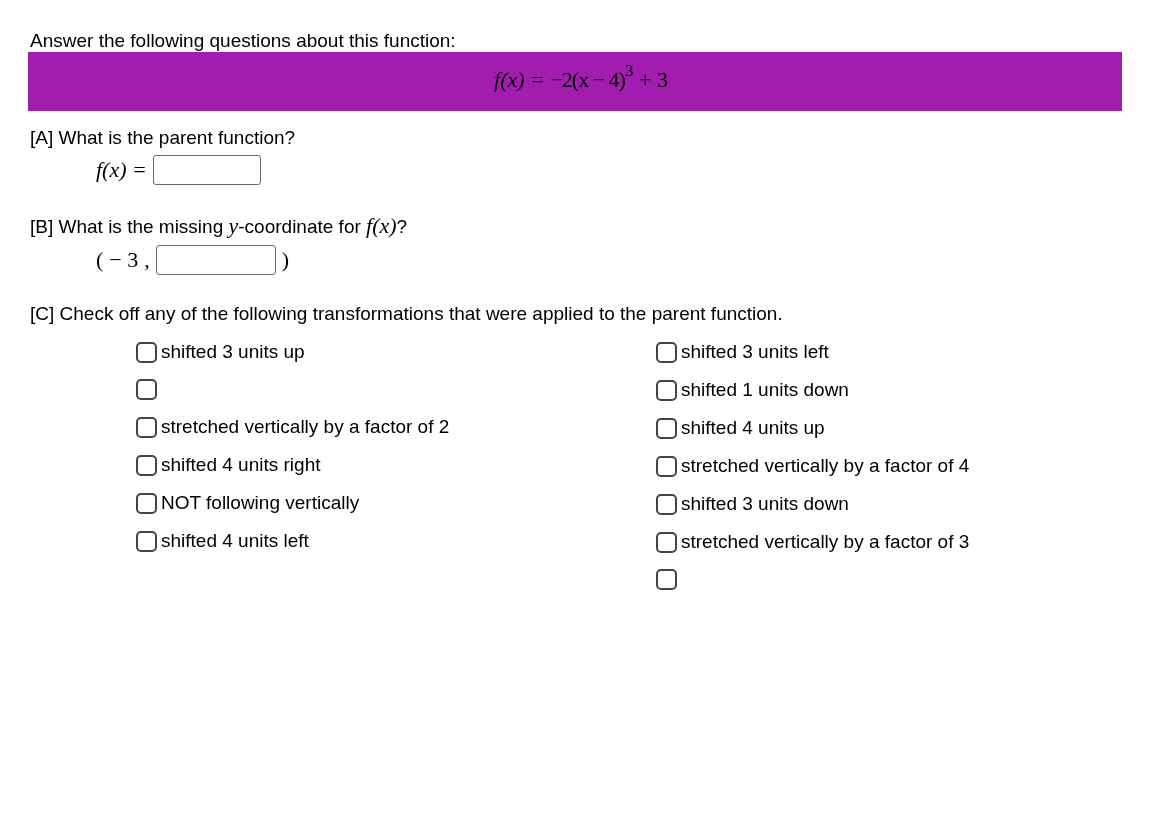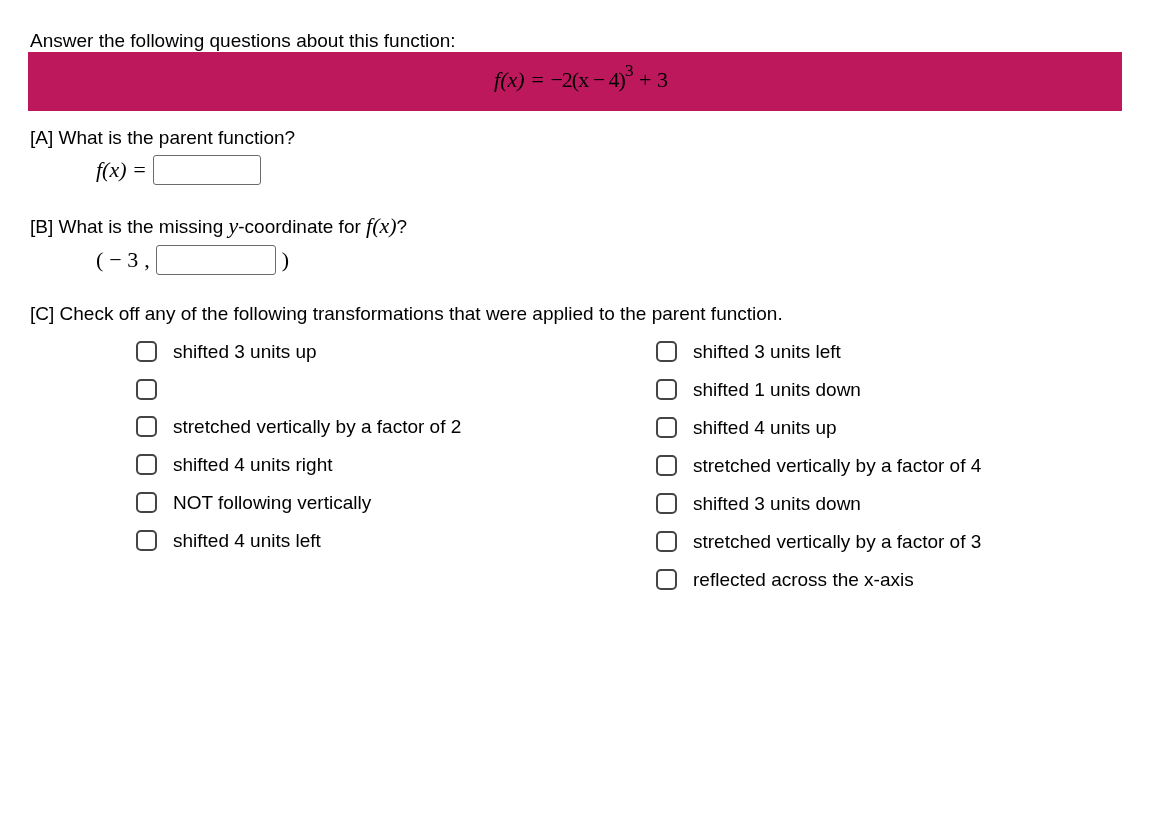--- a/index.html
+++ b/index.html
@@ -13,21 +13,21 @@
     width: 1150px;
     height: 820px;
   }
   .container {
     padding: 30px 30px 0 30px;
   }
   .intro {
     margin-bottom: 0;
   }
   .formula-band {
-    background: #be185d;
+    background: #a21caf;
     text-align: center;
     padding: 14px 0 18px 12px;
     margin: 0 -2px 16px -2px;
     font-family: 'Times New Roman', serif;
     font-size: 24px;
   }
   .formula-band sup {
     font-size: 0.72em;
     vertical-align: 0.65em;
     line-height: 0;
@@ -70,22 +70,22 @@
     margin-top: 16px;
   }
   .col {
     display: flex;
     flex-direction: column;
     gap: 16px;
     width: 440px;
   }
   .opt {
     display: flex;
-    align-items: flex-start;
-    gap: 16px;
+    align-items: flex-end;
+    gap: 4px;
   }
   .cb {
     width: 21px;
     height: 21px;
     border: 2px solid #444;
     border-radius: 5px;
     flex-shrink: 0;
     display: block;
     background: #fff;
   }
@@ -167,18 +167,17 @@
       <label class="opt">
           <span class="cb"></span>
           <span>shifted 3 units down</span>
         </label>
       <label class="opt">
           <span class="cb"></span>
           <span>stretched vertically by a factor of 3</span>
         </label>
       <label class="opt">
           <span class="cb"></span>
-          <span>reflected across the x-axis</span>
         </label>
     </div>
   </div>
 
 </div>
 
 </body></html>

